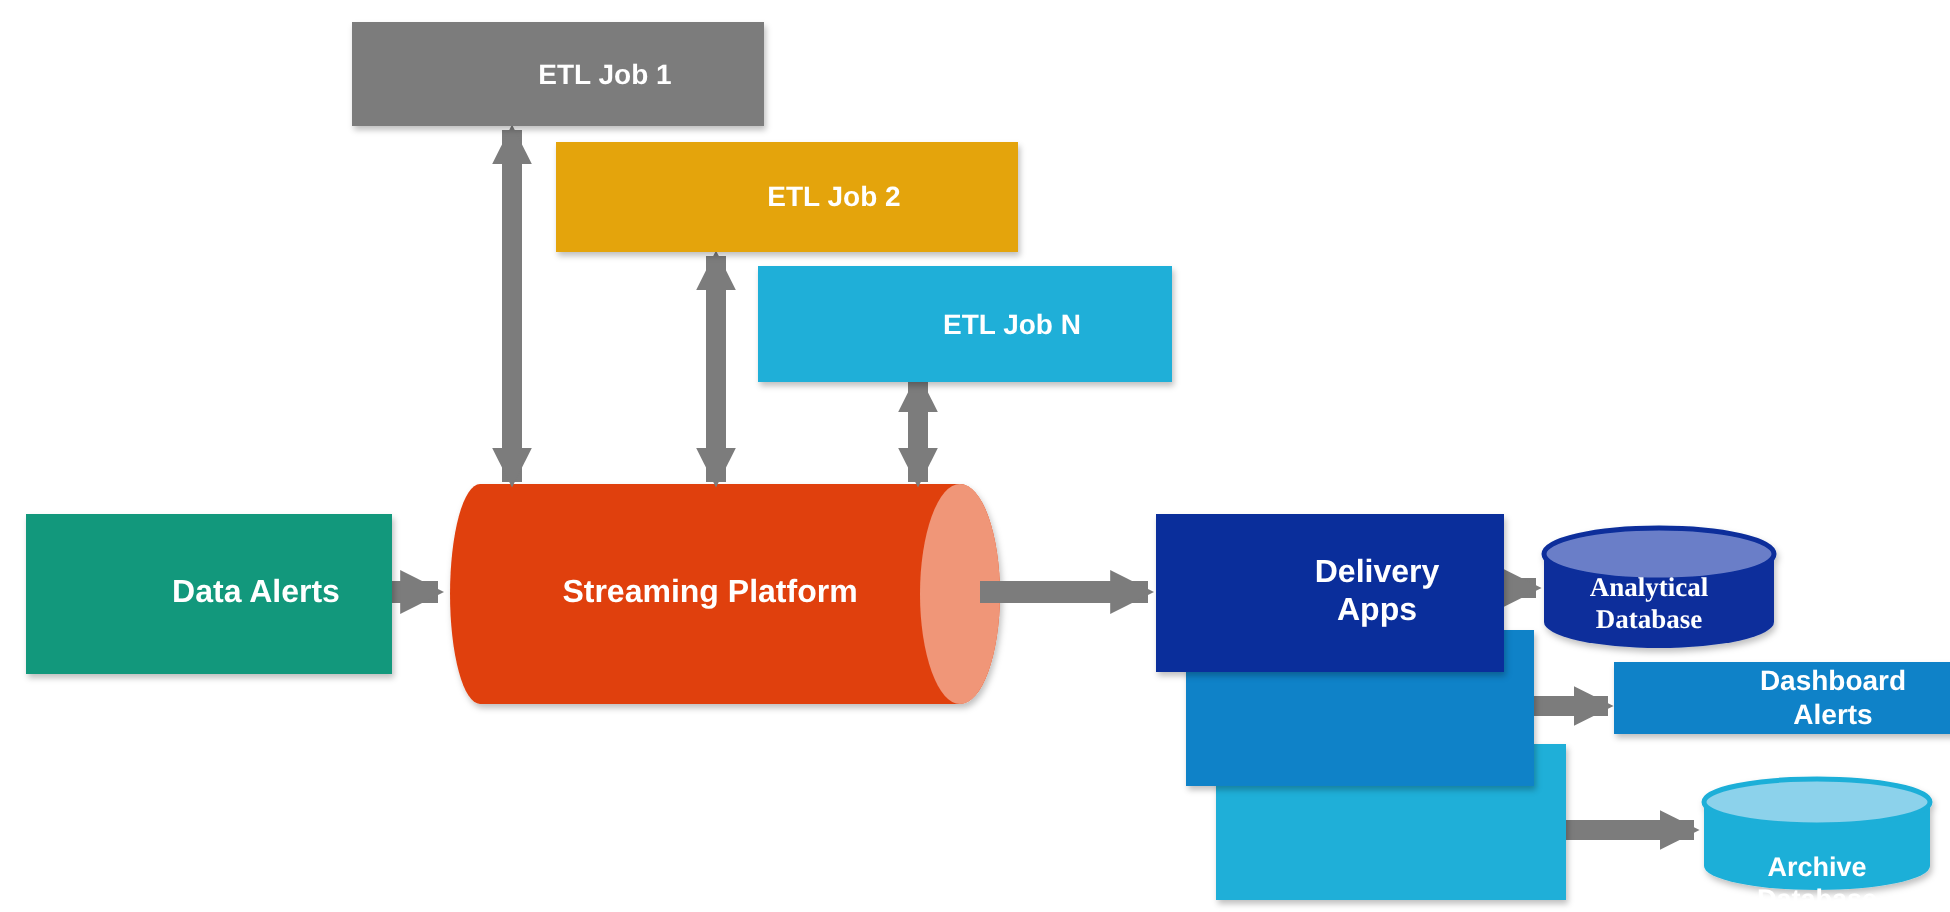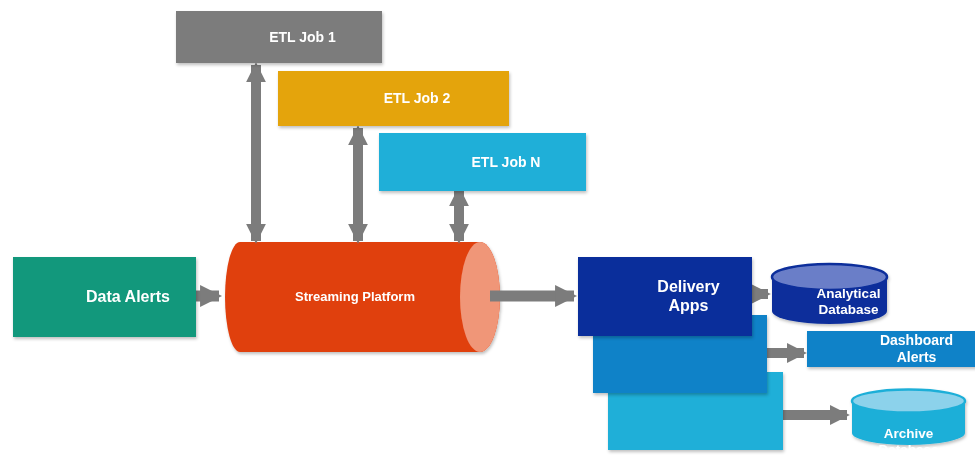--- a/index.html
+++ b/index.html
@@ -14,21 +14,21 @@
     box-shadow:1px 2px 3px rgba(0,0,0,0.25);
     padding-left:47px;
   }
   .node .lbl{display:block;line-height:1.18;}
   .cyl-label{
     position:absolute;display:flex;align-items:center;justify-content:center;
     text-align:center;color:#fff;font-weight:700;z-index:4;line-height:1.15;
     pointer-events:none;
   }
   .z1{z-index:1}.z2{z-index:2}.z3{z-index:3}
-  .fs13{font-size:13.5px}.fs14{font-size:14px}.fs16{font-size:16px}.fs18{font-size:13px}
+  .fs13{font-size:13.5px}.fs14{font-size:14px}.fs16{font-size:16px}.fs18{font-size:16px}
   .arrow-line{stroke:var(--arrow,#7C7C7C);}
   .arrow-marker{fill:var(--arrow,#7C7C7C);}
 </style>
 </head>
 <body>
 
 <div class="canvas">
 
   <svg class="layer" width="975" height="456" viewBox="0 0 975 456" style="--arrow: #7C7C7C;">
     <defs>
@@ -84,20 +84,20 @@
   <div class="node z2" style="left: 593px; top: 315px; width: 127px; height: 78px; background-color: rgb(15, 130, 200);"></div>
   <div class="node z3 fs16" style="left: 578px; top: 257px; width: 127px; height: 79px; background-color: rgb(10, 46, 155);">
     <span class="lbl" style="width:90px;">Delivery Apps</span>
   </div>
 
   <div class="node fs14" style="left: 807px; top: 331px; width: 125px; height: 36px; background-color: rgb(15, 130, 200);">
     <span class="lbl" style="width:100px;">Dashboard Alerts</span>
   </div>
 
   <div class="cyl-label fs18" style="left:236px;top:244px;width:238px;height:106px;">Streaming Platform</div>
-  <div class="cyl-label fs13" style="left:796px;top:281px;width:105px;height:42px;">
+  <div class="cyl-label fs13" style="left:772px;top:281px;width:105px;height:42px;font-family:Liberation Serif, serif;">
     <span class="lbl" style="width:80px;">Analytical Database</span>
   </div>
   <div class="cyl-label fs13" style="left:852px;top:402px;width:113px;height:42px;margin-top:19px;">
     <span class="lbl" style="width:80px;">Archive Database</span>
   </div>
 
 </div>
 
 </body></html>

